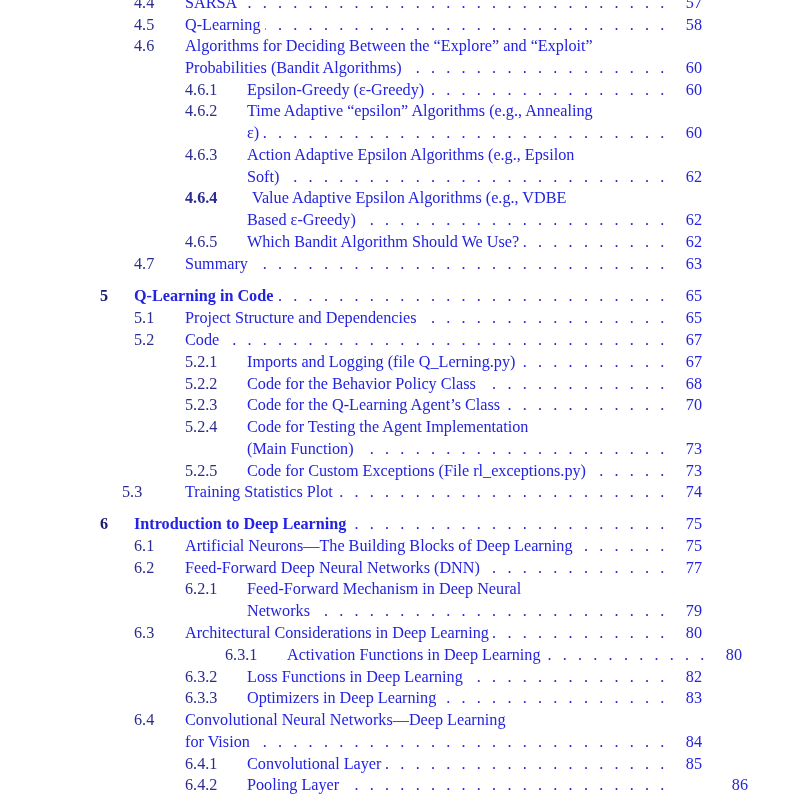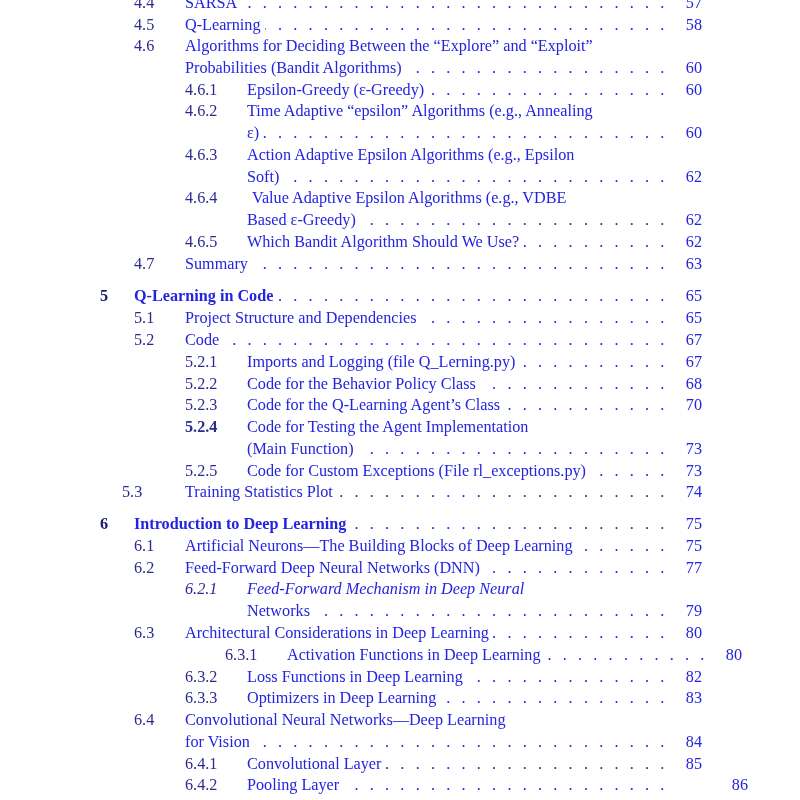--- a/index.html
+++ b/index.html
@@ -53,21 +53,21 @@
     </div>
     <div class="row" style="top: 144px;">
       <span class="num" style="left: 185px;">4.6.3</span>
       <a class="entry nodots" style="left: 247px; width: 421px;"><span class="title">Action Adaptive Epsilon Algorithms (e.g., Epsilon</span></a>
     </div>
     <div class="row" style="top: 166px;">
       <a class="entry" style="left: 247px; width: 421px;"><span class="dots" style="text-align: right; direction: rtl;">. . . . . . . . . . . . . . . . . . . . . . . . . . . . . . . . . . . . . . . . . . . . . . . . . . . . . . . . . . . . . . . . . . . .</span><span class="title">Soft)</span></a>
       <a class="page-no">62</a>
     </div>
     <div class="row" style="top: 187px;">
-      <span class="num" style="left: 185px;">4.6.4</span>
+      <span class="num" style="left: 185px; font-weight: bold;">4.6.4</span>
       <a class="entry nodots" style="left: 252px; width: 421px;"><span class="title">Value Adaptive Epsilon Algorithms (e.g., VDBE</span></a>
     </div>
     <div class="row" style="top: 209px;">
       <a class="entry" style="left: 247px; width: 421px;"><span class="dots" style="text-align: right; direction: rtl;">. . . . . . . . . . . . . . . . . . . . . . . . . . . . . . . . . . . . . . . . . . . . . . . . . . . . . . . . . . . . . . . . . . . .</span><span class="title">Based ε-Greedy)</span></a>
       <a class="page-no">62</a>
     </div>
     <div class="row" style="top: 231px;">
       <span class="num" style="left: 185px;">4.6.5</span>
       <a class="entry" style="left: 247px; width: 421px;"><span class="dots" style="text-align: right; direction: rtl;">. . . . . . . . . . . . . . . . . . . . . . . . . . . . . . . . . . . . . . . . . . . . . . . . . . . . . . . . . . . . . . . . . . . .</span><span class="title">Which Bandit Algorithm Should We Use?</span></a>
       <a class="page-no">62</a>
@@ -101,21 +101,21 @@
       <span class="num" style="left: 185px;">5.2.2</span>
       <a class="entry" style="left: 247px; width: 421px;"><span class="dots" style="text-align: right; direction: rtl;">. . . . . . . . . . . . . . . . . . . . . . . . . . . . . . . . . . . . . . . . . . . . . . . . . . . . . . . . . . . . . . . . . . . .</span><span class="title">Code for the Behavior Policy Class</span></a>
       <a class="page-no">68</a>
     </div>
     <div class="row" style="top: 394px;">
       <span class="num" style="left: 185px;">5.2.3</span>
       <a class="entry" style="left: 247px; width: 421px;"><span class="dots" style="text-align: right; direction: rtl;">. . . . . . . . . . . . . . . . . . . . . . . . . . . . . . . . . . . . . . . . . . . . . . . . . . . . . . . . . . . . . . . . . . . .</span><span class="title">Code for the Q-Learning Agent’s Class</span></a>
       <a class="page-no">70</a>
     </div>
     <div class="row" style="top: 416px;">
-      <span class="num" style="left: 185px; font-weight: bold;">5.2.4</span>
+      <span class="num" style="left: 185px;">5.2.4</span>
       <a class="entry nodots" style="left: 247px; width: 421px;"><span class="title">Code for Testing the Agent Implementation</span></a>
     </div>
     <div class="row" style="top: 438px;">
       <a class="entry" style="left: 247px; width: 421px;"><span class="dots" style="text-align: right; direction: rtl;">. . . . . . . . . . . . . . . . . . . . . . . . . . . . . . . . . . . . . . . . . . . . . . . . . . . . . . . . . . . . . . . . . . . .</span><span class="title">(Main Function)</span></a>
       <a class="page-no">73</a>
     </div>
     <div class="row" style="top: 460px;">
       <span class="num" style="left: 185px;">5.2.5</span>
       <a class="entry" style="left: 247px; width: 421px;"><span class="dots" style="text-align: right; direction: rtl;">. . . . . . . . . . . . . . . . . . . . . . . . . . . . . . . . . . . . . . . . . . . . . . . . . . . . . . . . . . . . . . . . . . . .</span><span class="title">Code for Custom Exceptions (File rl_exceptions.py)</span></a>
       <a class="page-no">73</a>
@@ -133,21 +133,21 @@
     <div class="row" style="top: 535px;">
       <span class="num" style="left: 134px;">6.1</span>
       <a class="entry" style="left: 185px; width: 483px;"><span class="dots" style="text-align: right; direction: rtl;">. . . . . . . . . . . . . . . . . . . . . . . . . . . . . . . . . . . . . . . . . . . . . . . . . . . . . . . . . . . . . . . . . . . .</span><span class="title">Artificial Neurons—The Building Blocks of Deep Learning</span></a>
       <a class="page-no">75</a>
     </div>
     <div class="row" style="top: 557px;">
       <span class="num" style="left: 134px;">6.2</span>
       <a class="entry" style="left: 185px; width: 483px;"><span class="dots" style="text-align: right; direction: rtl;">. . . . . . . . . . . . . . . . . . . . . . . . . . . . . . . . . . . . . . . . . . . . . . . . . . . . . . . . . . . . . . . . . . . .</span><span class="title">Feed-Forward Deep Neural Networks (DNN)</span></a>
       <a class="page-no">77</a>
     </div>
-    <div class="row" style="top: 578px; font-style: italic;">
+    <div class="row" style="top: 578px;">
       <span class="num" style="left: 185px;">6.2.1</span>
       <a class="entry nodots" style="left: 247px; width: 421px;"><span class="title">Feed-Forward Mechanism in Deep Neural</span></a>
     </div>
     <div class="row" style="top: 600px;">
       <a class="entry" style="left: 247px; width: 421px;"><span class="dots" style="text-align: right; direction: rtl;">. . . . . . . . . . . . . . . . . . . . . . . . . . . . . . . . . . . . . . . . . . . . . . . . . . . . . . . . . . . . . . . . . . . .</span><span class="title">Networks</span></a>
       <a class="page-no">79</a>
     </div>
     <div class="row" style="top: 622px;">
       <span class="num" style="left: 134px;">6.3</span>
       <a class="entry" style="left: 185px; width: 483px;"><span class="dots" style="text-align: right; direction: rtl;">. . . . . . . . . . . . . . . . . . . . . . . . . . . . . . . . . . . . . . . . . . . . . . . . . . . . . . . . . . . . . . . . . . . .</span><span class="title">Architectural Considerations in Deep Learning</span></a>

